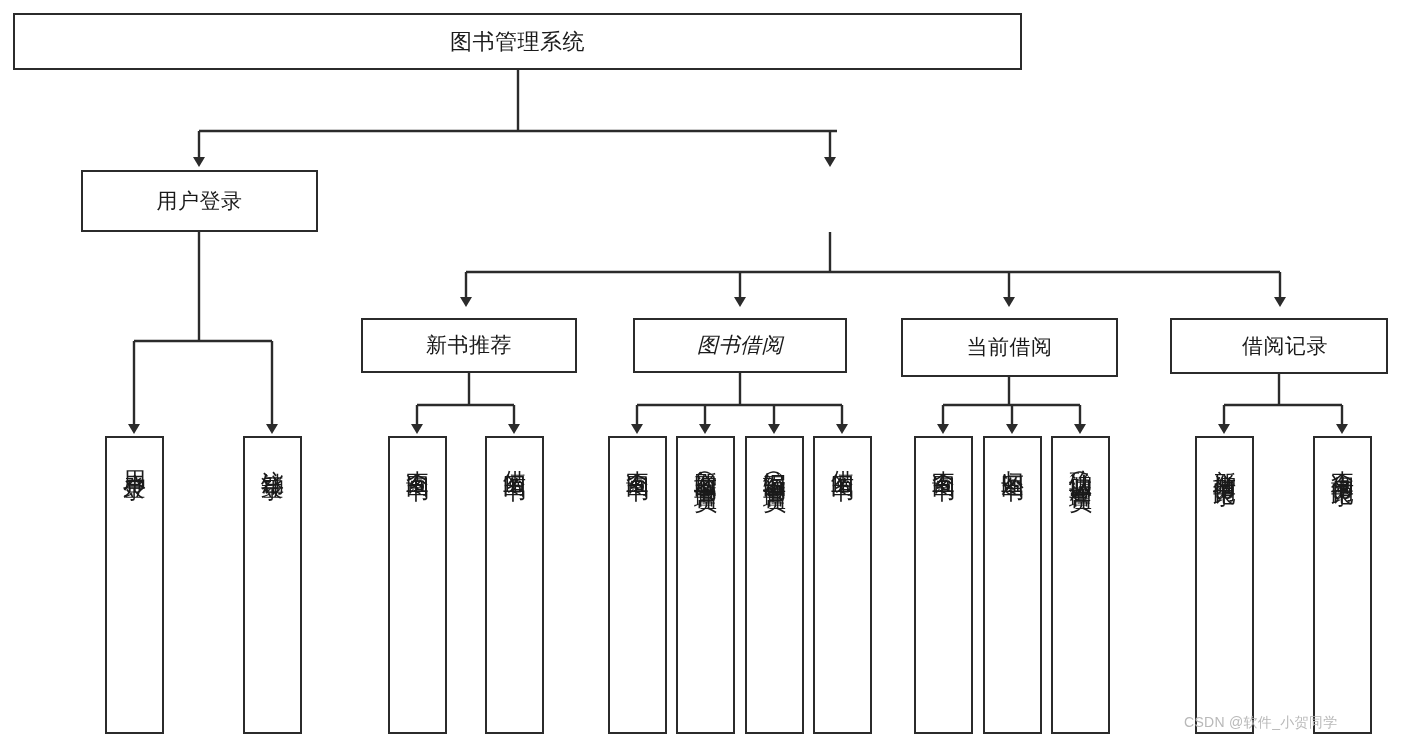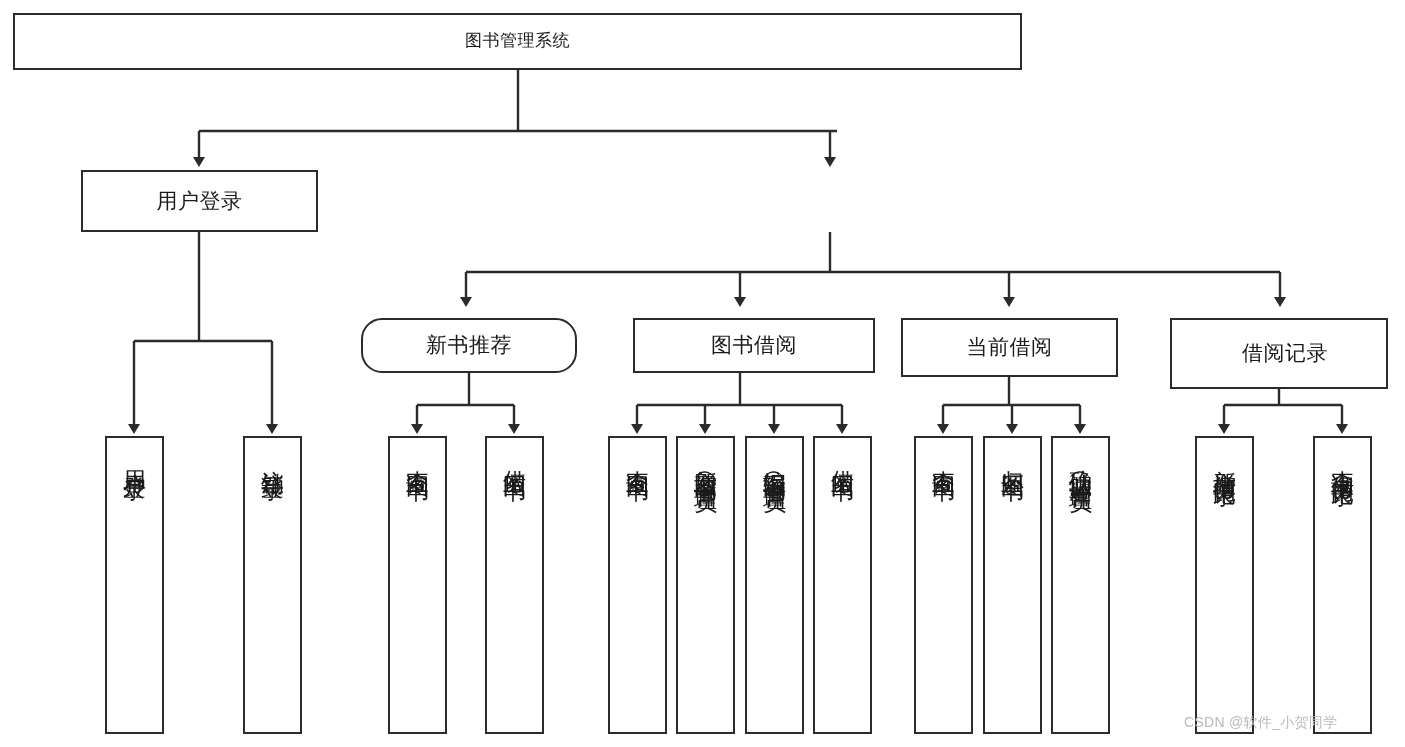--- a/index.html
+++ b/index.html
@@ -40,21 +40,21 @@
     display: block;
     text-align: center;
     line-height: 1.18;
     white-space: pre;
   }
   .node.horiz .node-label {
     font-size: 21px;
     letter-spacing: 0.5px;
   }
   .node.root .node-label {
-    font-size: 17px;
+    font-size: 22px;
     letter-spacing: 0.5px;
   }
   .node.vert {
     align-items: flex-start;
     padding-top: 14px;
   }
   .node.vert .node-label {
     writing-mode: vertical-rl;
     text-orientation: upright;
     font-size: 23px;
@@ -127,30 +127,30 @@
   </svg>
 
   <div class="node root horiz" style="left:13px; top:13px; width:1009px; height:57px;">
     <span class="node-label">图书管理系统</span>
   </div>
 
   <div class="node horiz" style="left:81px; top:170px; width:237px; height:62px;">
     <span class="node-label">用户登录</span>
   </div>
 
-  <div class="node horiz" style="left:361px; top:318px; width:216px; height:55px;border-radius:21px;">
+  <div class="node horiz" style="left:361px; top:318px; width:216px; height:55px;">
     <span class="node-label">新书推荐</span>
   </div>
-  <div class="node horiz" style="left:633px; top:318px; width:242px; height:55px;">
+  <div class="node horiz" style="left:633px; top:318px; width:214px; height:55px;font-style:italic;">
     <span class="node-label">图书借阅</span>
   </div>
   <div class="node horiz" style="left:901px; top:318px; width:217px; height:59px;">
     <span class="node-label">当前借阅</span>
   </div>
-  <div class="node horiz" style="left:1170px; top:318px; width:218px; height:71px;padding-left:12px;">
+  <div class="node horiz" style="left:1170px; top:318px; width:218px; height:56px;padding-left:12px;">
     <span class="node-label">借阅记录</span>
   </div>
 
   <div class="node vert" style="left:105px; top:436px; width:59px; height:298px;">
     <span class="node-label">用户登录</span>
   </div>
   <div class="node vert" style="left:243px; top:436px; width:59px; height:298px;">
     <span class="node-label">注销登录</span>
   </div>
 

